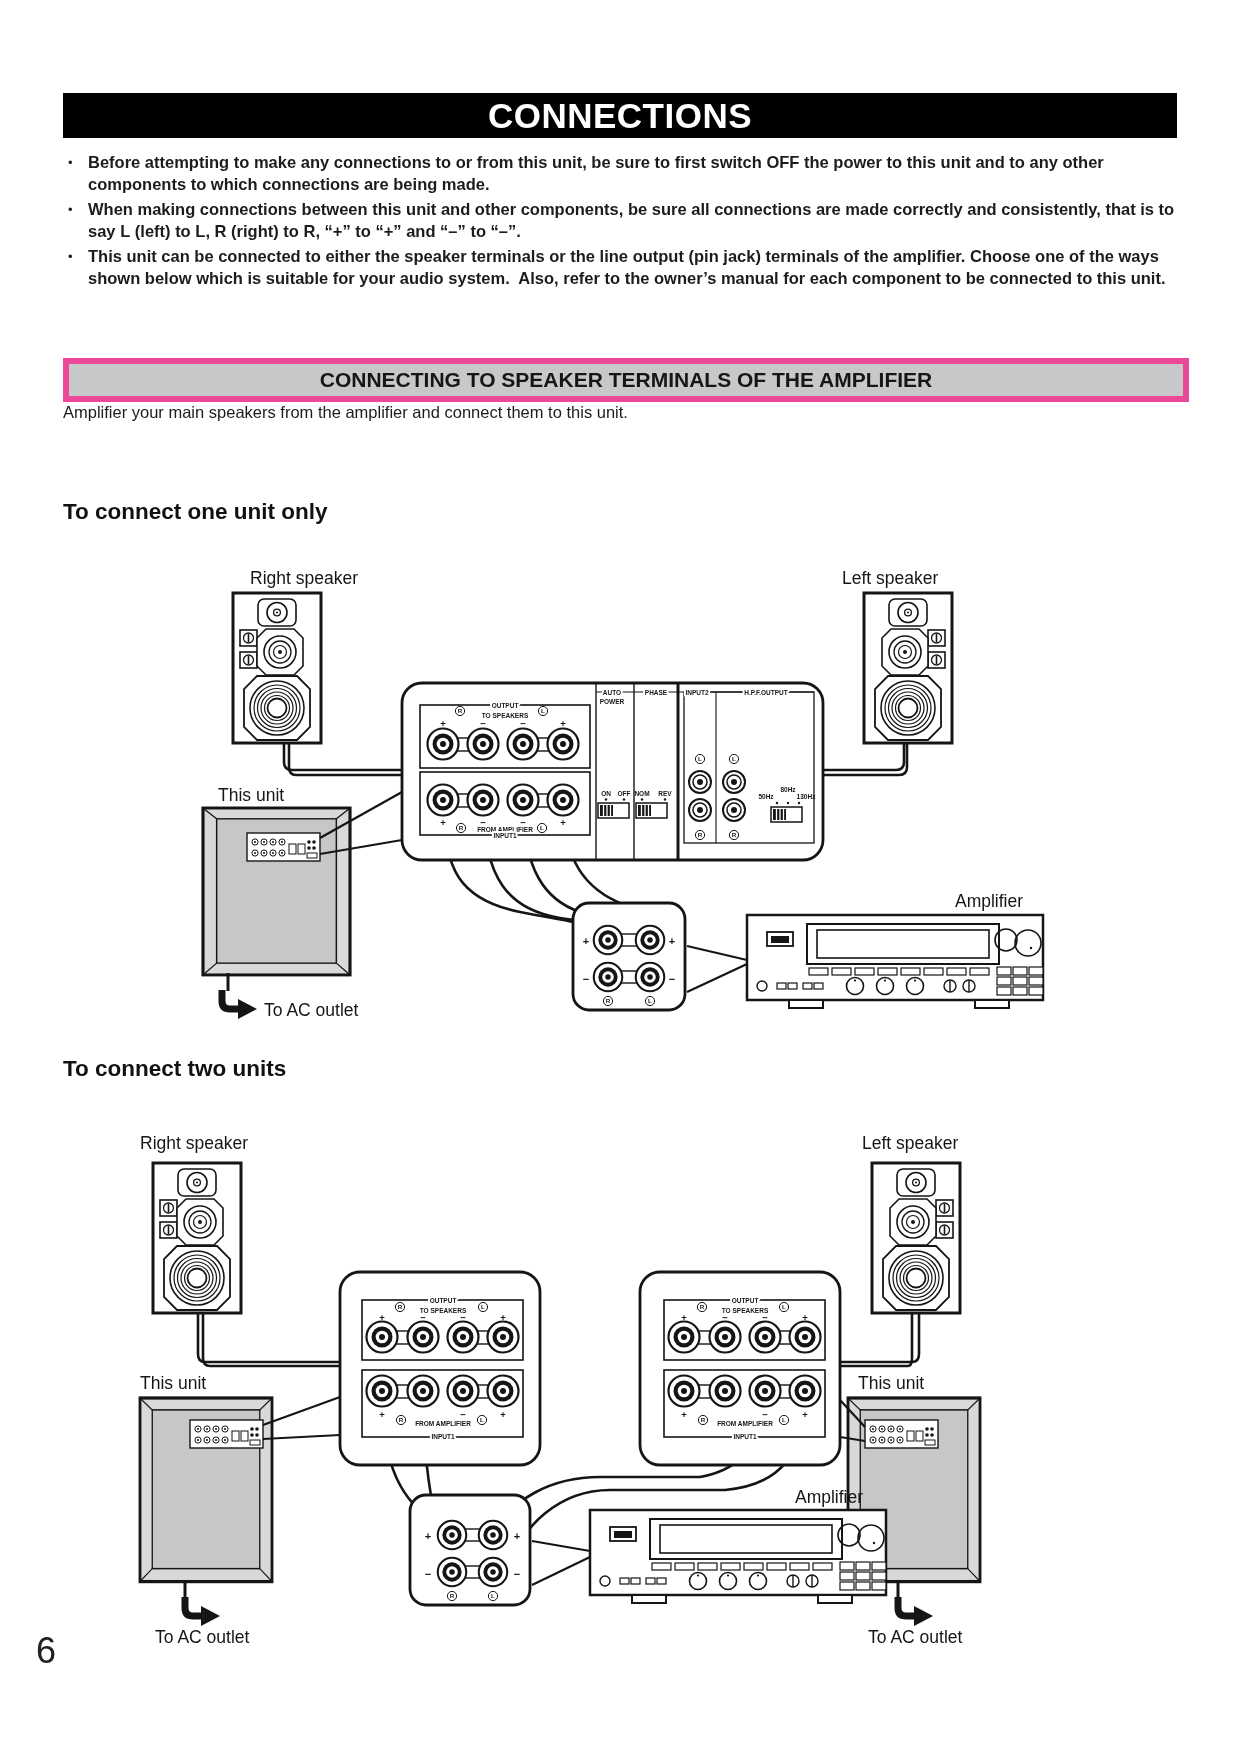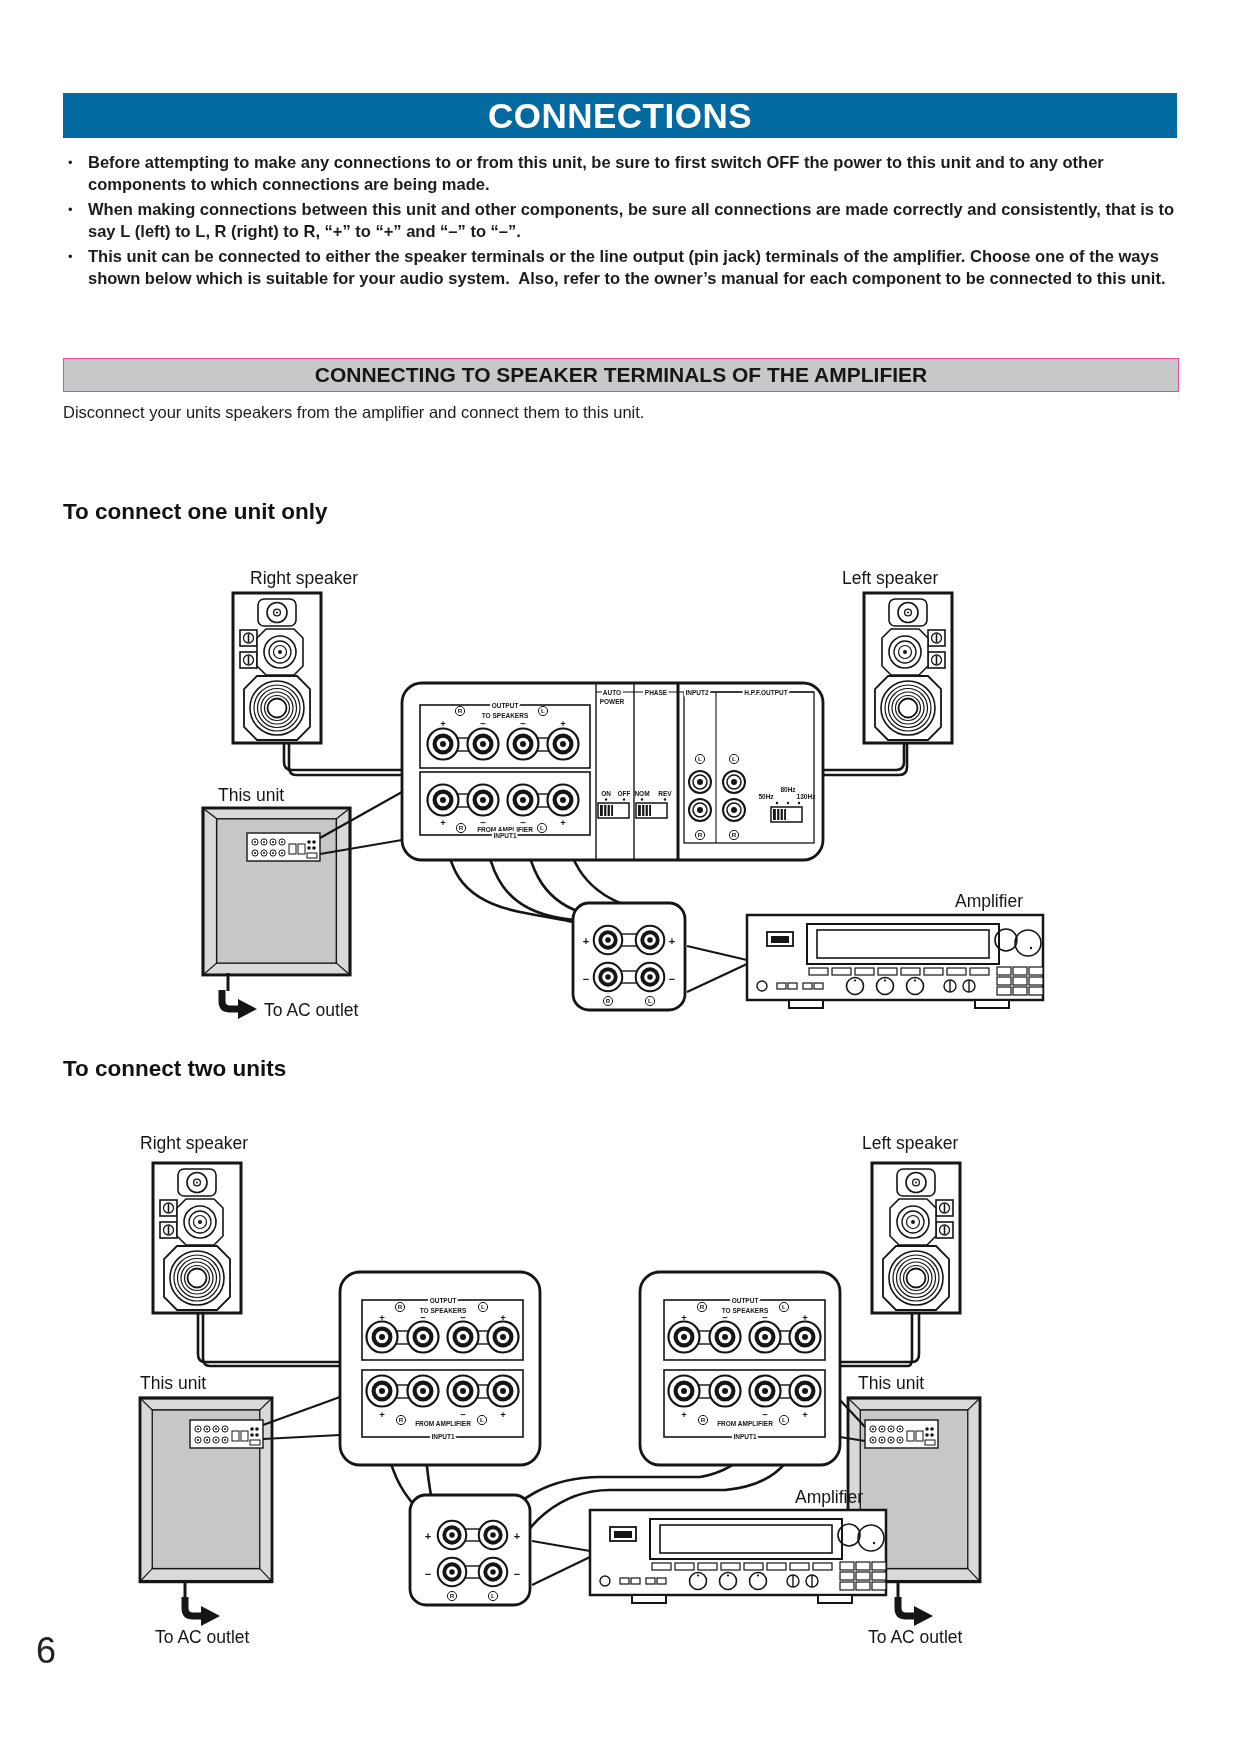--- a/index.html
+++ b/index.html
@@ -1,26 +1,26 @@
 <!DOCTYPE html>
 <html><head>
 <meta charset="utf-8">
 <style>
   html,body{margin:0;padding:0;background:#e8e8e8;}
   .page{position:relative;width:1240px;height:1755px;background:#ffffff;margin:0 auto;
         font-family:"Liberation Sans",sans-serif;color:#1c1c1c;overflow:hidden;}
-  .header-bar{position:absolute;left:63px;top:93px;width:1114px;height:45px;background:#0369a1;
+  .header-bar{position:absolute;left:63px;top:93px;width:1114px;height:45px;background:#000000;
         color:#fff;text-align:center;line-height:46px;font-size:35px;font-weight:bold;letter-spacing:.5px;}
   ul.notes{position:absolute;left:63px;top:152px;width:1116px;margin:0;padding:0;list-style:none;
         font-size:16.5px;line-height:21.5px;}
   ul.notes li{position:relative;padding-left:25px;margin-bottom:4px;}
   ul.notes .bullet{position:absolute;left:5px;top:0;font-size:13px;}
   ul.notes .txt{white-space:pre-wrap;font-weight:bold;}
   .banner{position:absolute;left:63px;top:358px;width:1114px;height:32px;background:#c7c8ca;
-        border:1px solid #ec4899;text-align:center;line-height:32px;font-size:21px;font-weight:bold;color:#161616;}
+        border:6px solid #ec4899;text-align:center;line-height:32px;font-size:21px;font-weight:bold;color:#161616;}
   .intro{position:absolute;left:63px;top:403px;margin:0;font-size:16.5px;}
   h3.sub{position:absolute;left:63px;margin:0;font-size:22.5px;font-weight:bold;color:#111;}
   #sub1{top:499px;} #sub2{top:1056px;text-align:center;}
   .pageno{position:absolute;left:36px;top:1630px;font-size:36px;color:#222;}
   svg.diagram{position:absolute;left:0;}
   #d1{top:540px;} #d2{top:1105px;}
   svg .k{fill:none;stroke:#151515;}
   svg .f{fill:#fff;stroke:#151515;}
   svg text{font-family:"Liberation Sans",sans-serif;fill:#161616;}
   .t6{font-size:6.5px;font-weight:bold;text-anchor:middle;}
@@ -42,21 +42,21 @@
   <ul class="notes" id="notes">
       <li><span class="bullet">•</span><span class="txt"><span>Before attempting to make any connections to or from this unit, be sure to first switch OFF the power to this unit and to any other components to which connections are being made.</span></span></li>
       <li><span class="bullet">•</span><span class="txt"><span>When making connections between this unit and other components, be sure all connections are made correctly and consistently, that is to say </span><b>L</b><span> (left) to </span><b>L</b><span>, </span><b>R</b><span> (right) to </span><b>R</b><span>, “</span><b>+</b><span>” to “</span><b>+</b><span>” and “</span><b>–</b><span>” to “</span><b>–</b><span>”.</span></span></li>
       <li><span class="bullet">•</span><span class="txt"><span>This unit can be connected to either the speaker terminals or the line output (pin jack) terminals of the amplifier. Choose one of the ways shown below which is suitable for your audio system.  Also, refer to the owner’s manual for each component to be connected to this unit.</span></span></li>
     </ul>
 
   <div class="banner">
     <span>CONNECTING TO SPEAKER TERMINALS OF THE AMPLIFIER</span>
   </div>
 
-  <p class="intro">Disconnect your units speakers from the amplifier and connect them to this unit.</p>
+  <p class="intro">Amplifier your main speakers from the amplifier and connect them to this unit.</p>
 
   <h3 class="sub" id="sub1">To connect one unit only</h3>
 
   <svg id="d1" class="diagram" width="1240" height="500" viewBox="0 0 1240 500">
     <defs>
       <g id="spk">
         <rect x="0" y="0" width="88" height="150" class="f" stroke-width="3"></rect>
         <rect x="25" y="6" width="38" height="27" rx="6" class="f" stroke-width="1.6"></rect>
         <circle cx="44" cy="19.5" r="10" class="k" stroke-width="1.6"></circle>
         <circle cx="44" cy="19.5" r="3.4" class="k" stroke-width="1.3"></circle>

